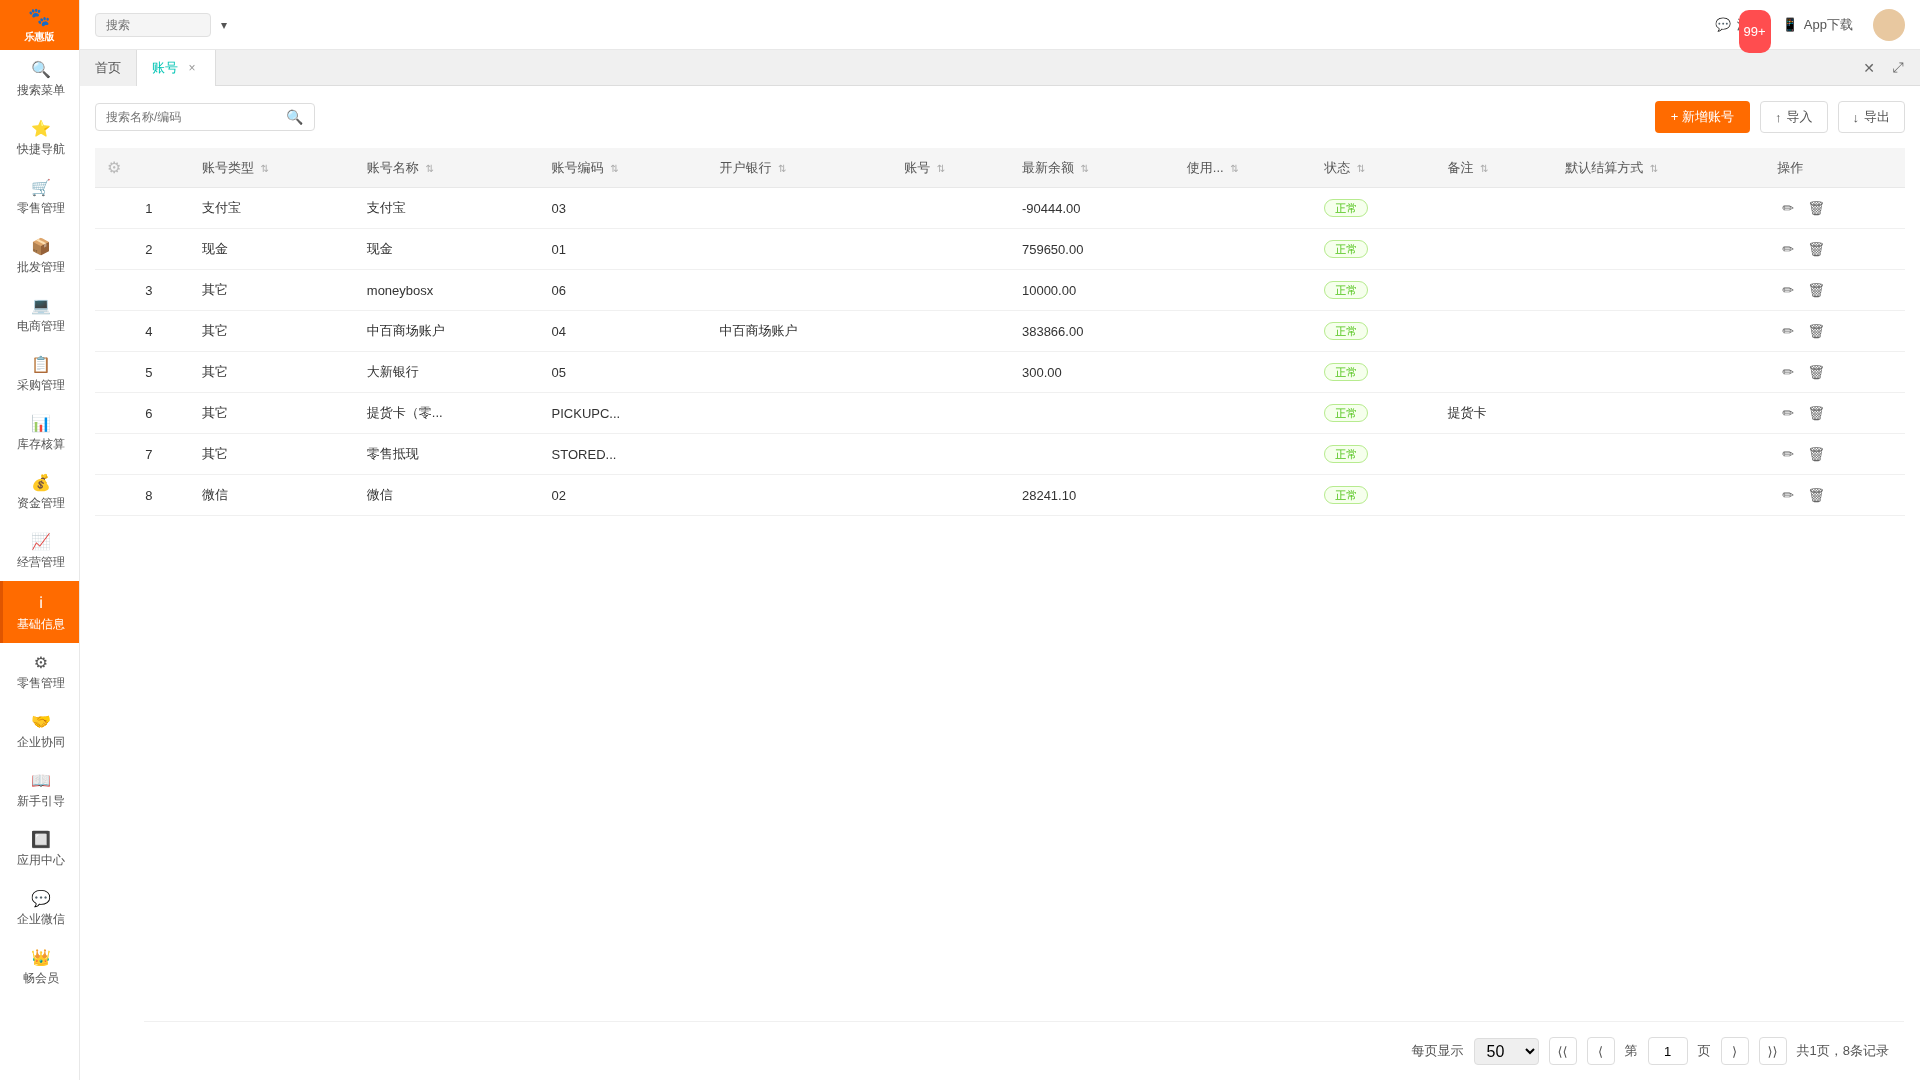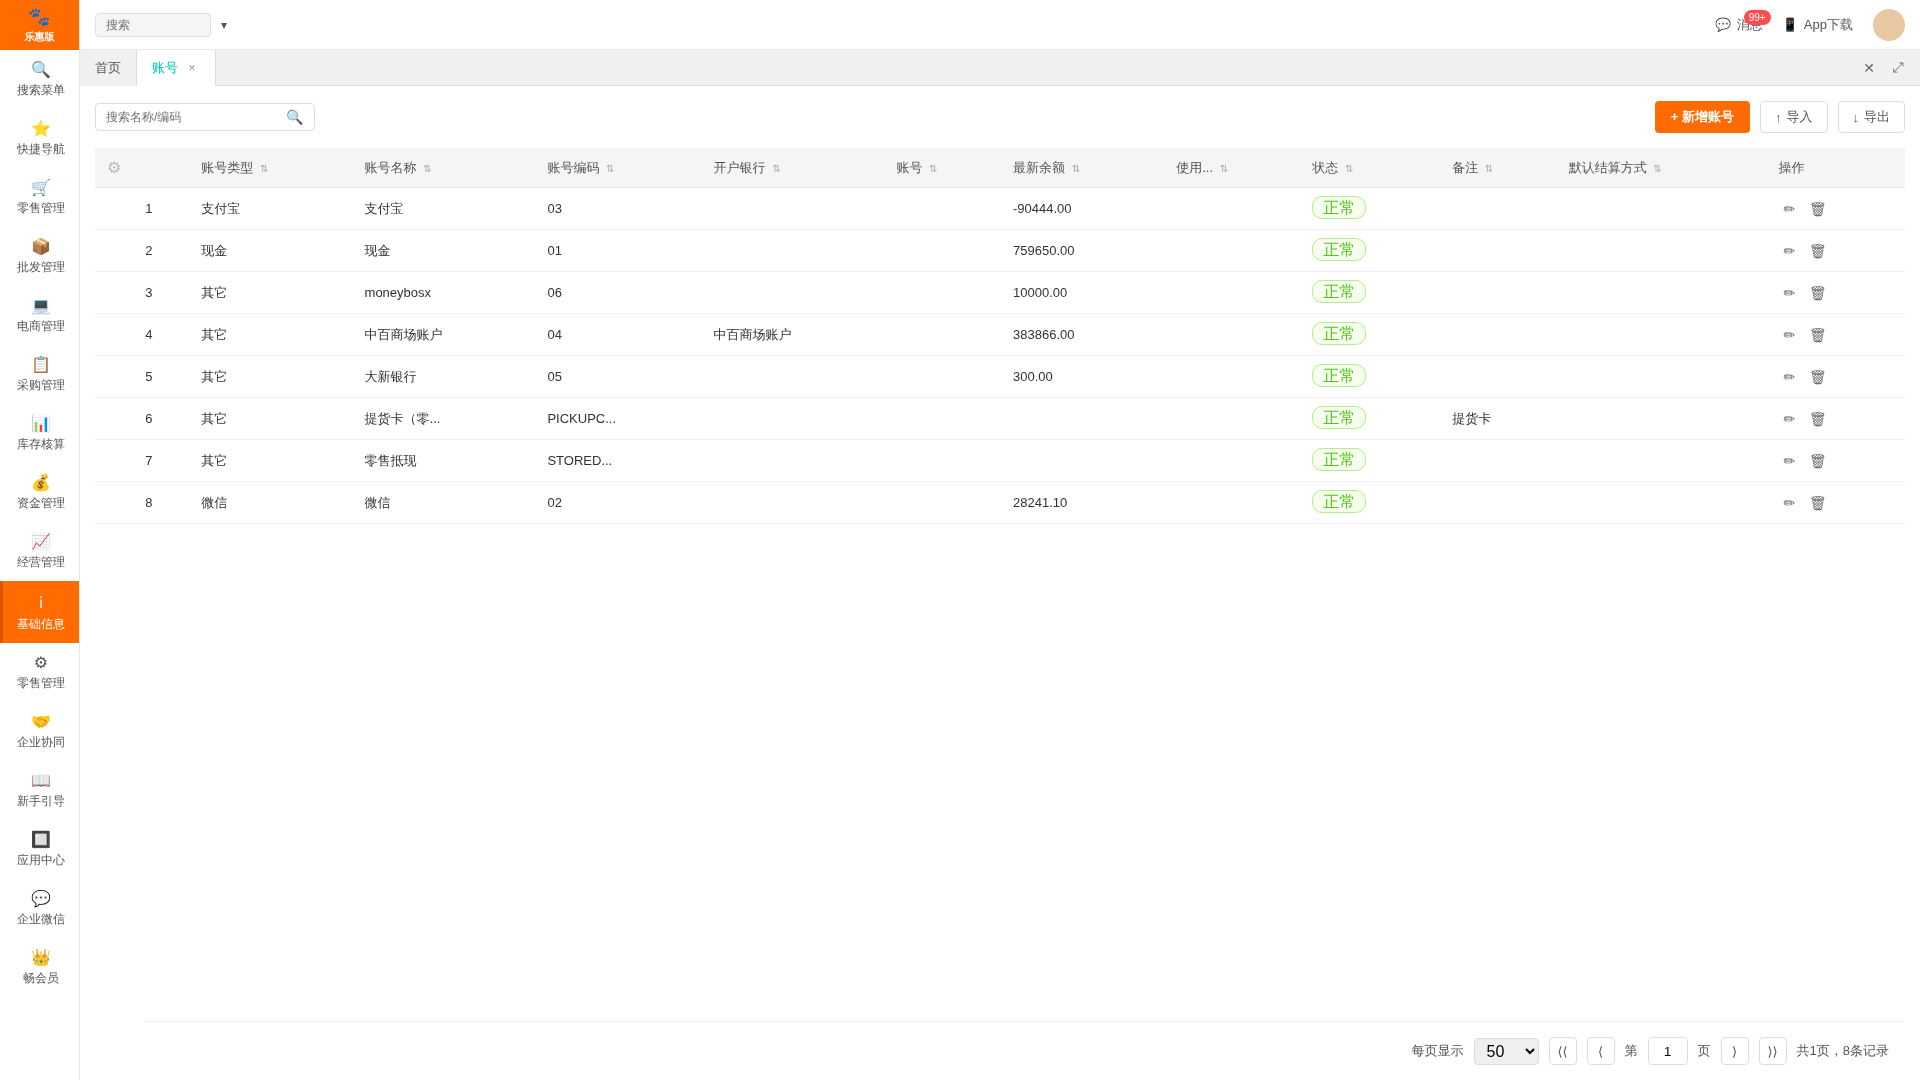--- a/index.html
+++ b/index.html
@@ -101,22 +101,22 @@
       gap: 5px;
       color: #555;
       font-size: 13px;
       cursor: pointer;
       position: relative;
     }
     .badge {
       background: #ff4d4f;
       color: white;
       border-radius: 10px;
-      font-size: 10px;
-      padding: 2px 5px;
+      font-size: 13px;
+      padding: 14px 5px;
       position: absolute;
       top: -6px;
       right: -8px;
     }
     .topbar-app {
       display: flex;
       align-items: center;
       gap: 5px;
       color: #555;
       font-size: 13px;
@@ -230,21 +230,20 @@
       background: #ff6b00;
       color: white;
       border: none;
       border-radius: 4px;
       padding: 7px 16px;
       font-size: 13px;
       cursor: pointer;
       display: flex;
       align-items: center;
       gap: 5px;
-      font-weight: bold;
     }
     .btn-secondary {
       background: #fff;
       color: #555;
       border: 1px solid #ddd;
       border-radius: 4px;
       padding: 6px 14px;
       font-size: 13px;
       cursor: pointer;
       display: flex;
@@ -280,21 +279,21 @@
       border-bottom: 1px solid #f0f0f0;
       color: #333;
       white-space: nowrap;
     }
     .status-badge {
       background: #f6ffed;
       color: #52c41a;
       border: 1px solid #b7eb8f;
       border-radius: 10px;
       padding: 2px 10px;
-      font-size: 16px;
+      font-size: 11px;
     }
     .action-btn {
       background: none;
       border: none;
       cursor: pointer;
       color: #666;
       font-size: 14px;
       padding: 2px 5px;
     }
     .gear-col { width: 30px; }

